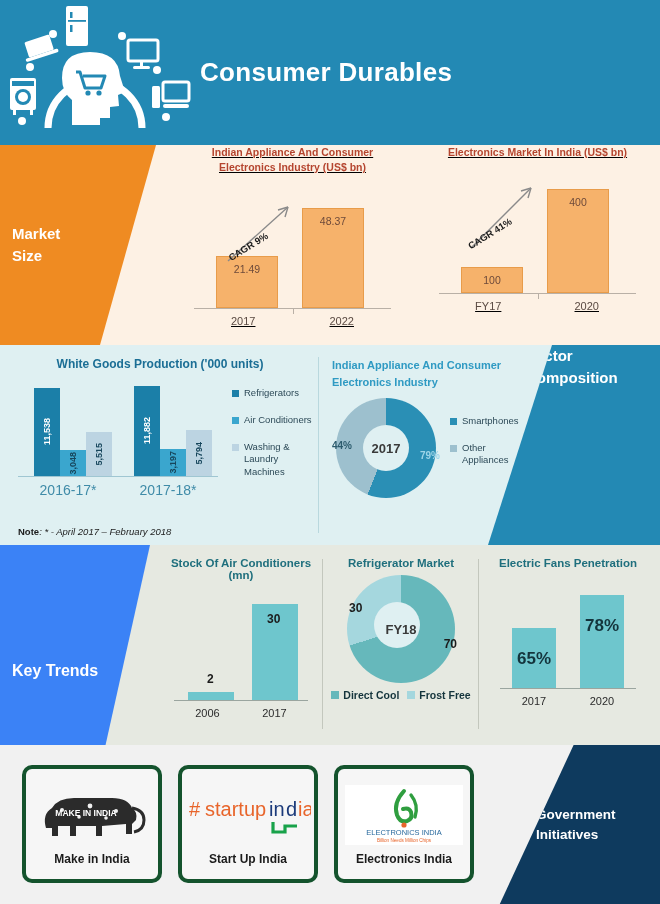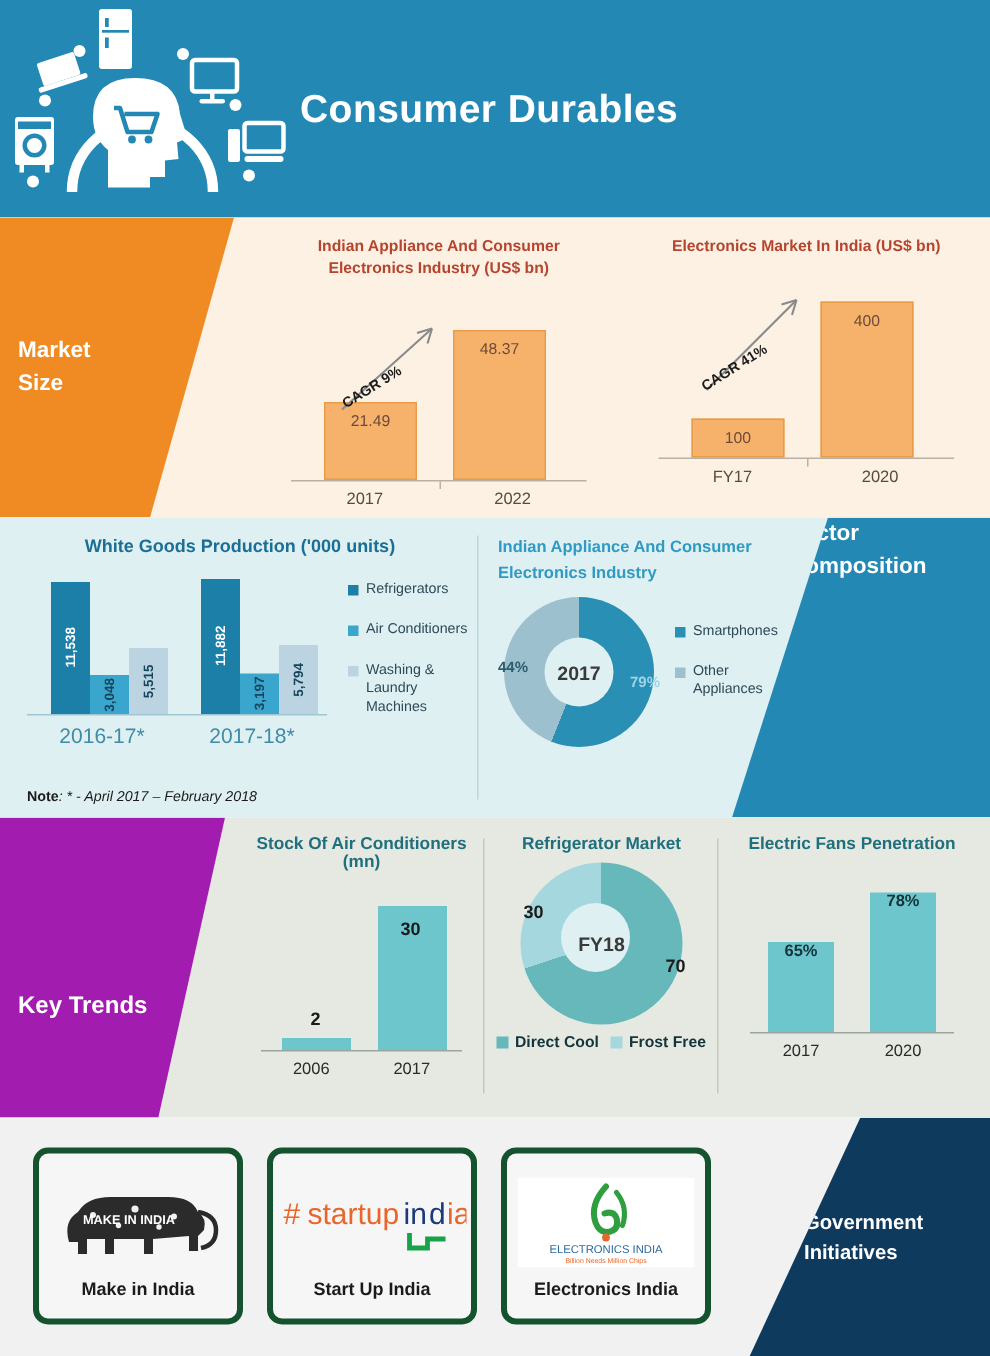--- a/index.html
+++ b/index.html
@@ -35,21 +35,21 @@
     display: flex; align-items: center;
   }
   .band-label {
     color: #ffffff; font-size: 15px; font-weight: bold; line-height: 1.45;
     padding-left: 12px;
   }
   .market-charts {
     position: absolute; left: 170px; top: 0; right: 0; height: 200px;
     display: flex;
   }
-  .mkt-card { flex: 1; padding-top: 12px; position: relative; }
+  .mkt-card { flex: 1; position: relative; text-decoration: underline; }
   .mkt-title {
     color: #b5452f; font-size: 10.5px; font-weight: bold; line-height: 1.45;
     text-align: center; padding: 0 14px;
   }
   .mkt-plot {
     position: relative; height: 120px; margin: 14px 24px 0 24px;
     border-bottom: 1.5px solid #b9b0a6;
   }
   .mkt-bar {
     position: absolute; bottom: 0; width: 62px;
@@ -143,38 +143,38 @@
     position: absolute; inset: 0; display: flex; align-items: center;
     justify-content: center; font-size: 13px; color: #3a3a3a; font-weight: bold;
     z-index: 3;
   }
   .donut-lbl { position: absolute; font-size: 10px; font-weight: bold; z-index: 4; }
 
   
   .trends { position: relative; height: 200px; background: #e6e9e1; overflow: hidden; }
   .band-darkteal {
     position: absolute; left: 0; top: 0; width: 200px; height: 252px;
-    background: #a21caf;
+    background: #3b82f6;
     clip-path: polygon(0 0, 75% 0, 47% 100%, 0 100%);
     display: flex; align-items: center;
   }
   .tr-col { position: absolute; top: 0; height: 200px; }
   .tr-title {
     font-size: 11.5px; font-weight: bold; color: #1f6f7d; text-align: center;
     padding-top: 12px;
   }
   .tr-div { position: absolute; top: 14px; width: 1px; height: 170px; background: #c3c7bd; }
   .ac-plot { position: relative; height: 110px; margin: 10px 14px 0 14px; border-bottom: 1.5px solid #9aa59f; }
   .ac-bar { position: absolute; bottom: 0; width: 46px; background: #6ec6cd; }
   .ac-val { position: absolute; font-size: 12px; font-weight: bold; color: #1b1b1b; }
   .ac-ticks { display: flex; margin: 0 14px; }
   .ac-tick { flex: 1; text-align: center; font-size: 11px; color: #2b2b2b; padding-top: 6px; }
   .fan-bar { position: absolute; bottom: 0; width: 44px; background: #6ec6cd;
              display:flex; align-items:flex-start; justify-content:center; }
-  .fan-bar span { font-size: 11px; font-weight: bold; color: #14343c; margin-top: 0; }
+  .fan-bar span { font-size: 17px; font-weight: bold; color: #14343c; margin-top: 21px; }
   .rf-legend { display: flex; gap: 8px; justify-content: center; margin-top: 6px; }
   .rf-li { display: flex; gap: 4px; align-items: center; }
   .rf-sw { width: 8px; height: 8px; }
   .rf-li span { font-size: 10.5px; color: #14343c; font-weight: bold; }
 
   
   .govt { position: relative; height: 159px; background: #f1f1f1; overflow: hidden; }
   .band-navy {
     position: absolute; right: 0; top: 0; width: 180px; height: 159px;
     background: #0e3a5e;

